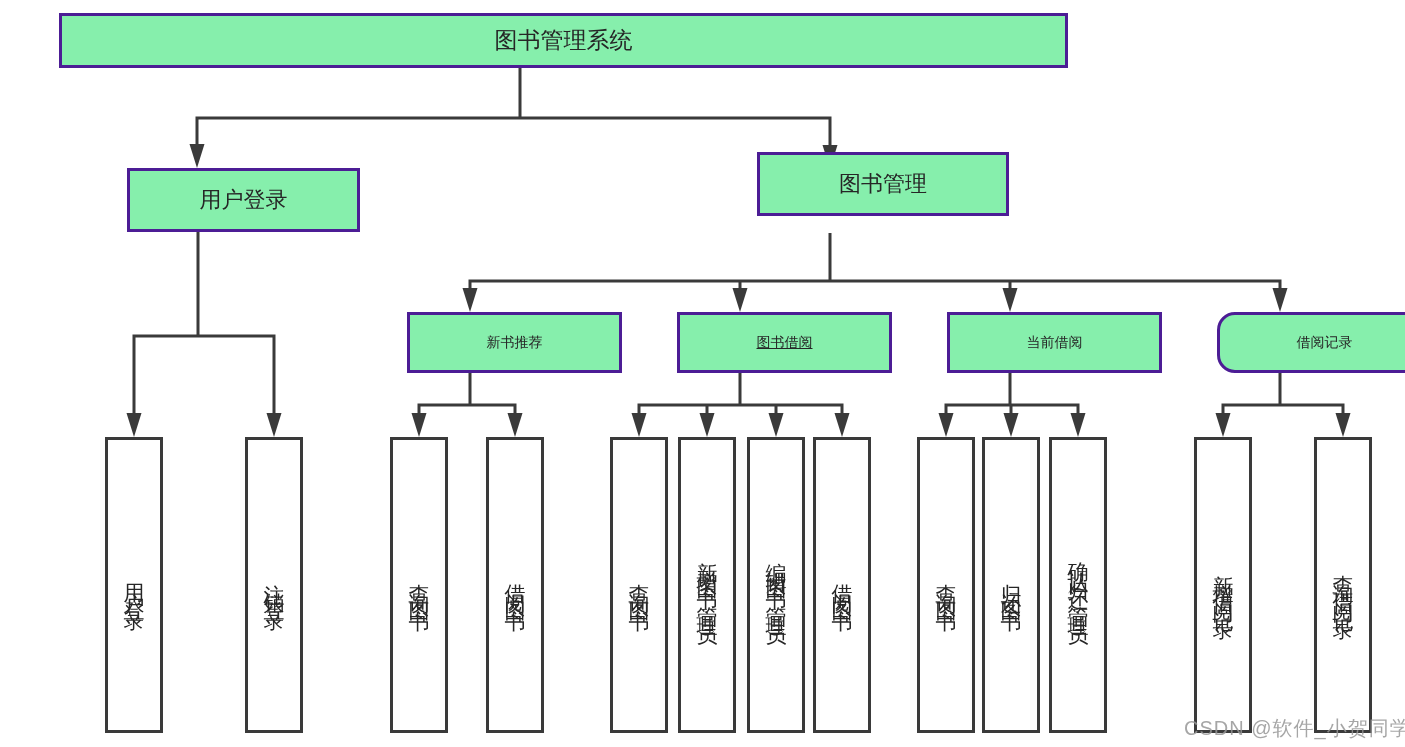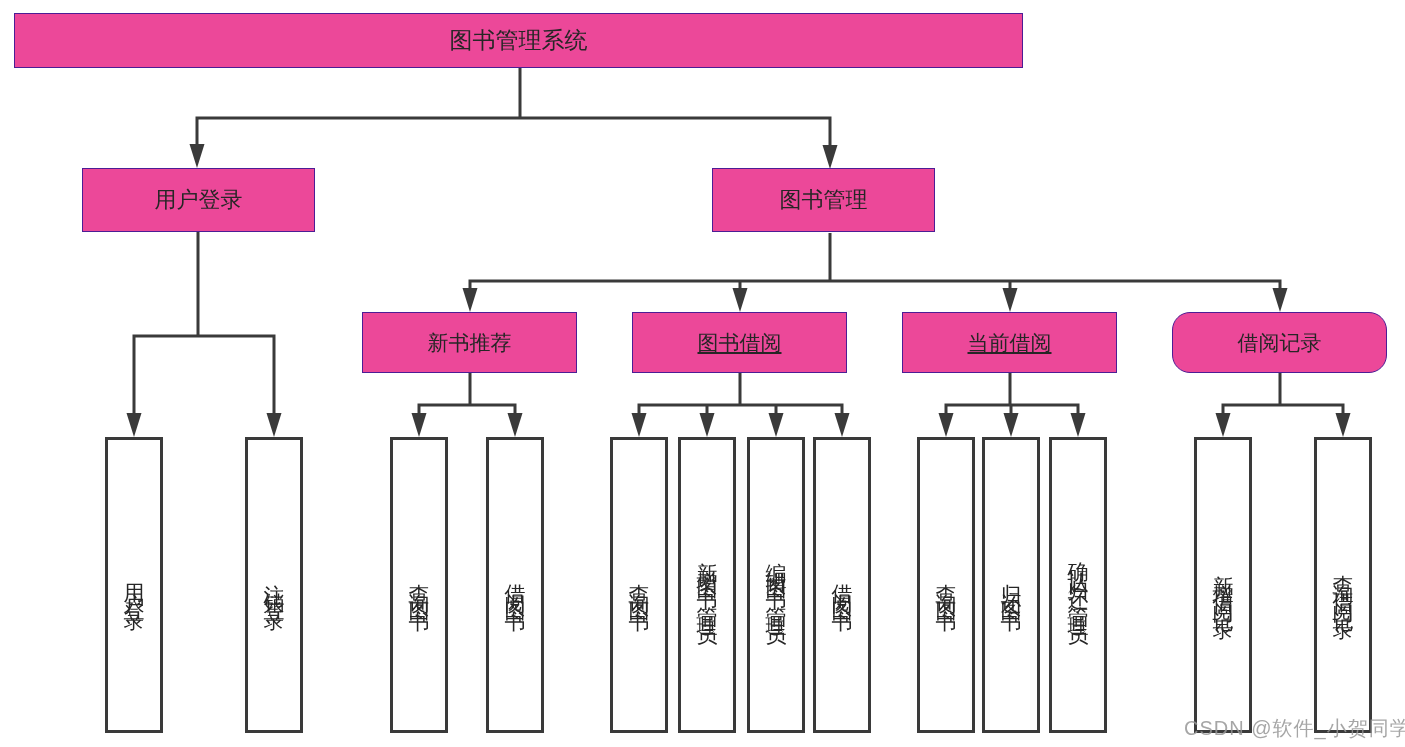--- a/index.html
+++ b/index.html
@@ -1,34 +1,34 @@
 <!DOCTYPE html>
 <html><head>
 <meta charset="utf-8">
 <style>
   html,body{margin:0;padding:0;background:#ffffff;}
   body{font-family:"Liberation Sans","DejaVu Sans",sans-serif;}
   #stage{position:relative;width:1405px;height:747px;background:#ffffff;overflow:hidden;}
   #wires{position:absolute;left:0;top:0;width:1405px;height:747px;pointer-events:none;}
   .hbox{
-    position:absolute;box-sizing:border-box;background:#ec4899;
-    border:1px solid #4c1d95;display:flex;align-items:center;justify-content:center;
-    color:#262626;white-space:nowrap;z-index:2;
+    position:absolute;box-sizing:border-box;background:#86efac;
+    border:3px solid #4c1d95;display:flex;align-items:center;justify-content:center;
+    color:#262626;white-space:nowrap;z-index:2;margin-left:45px;
   }
   .vbox{
     position:absolute;box-sizing:border-box;background:#ffffff;
     border:3px solid #3a3a3a;color:#262626;z-index:2;
     writing-mode:vertical-rl;text-orientation:mixed;
     text-align:center;line-height:52px;font-size:21px;letter-spacing:9px;
   }
   .root-box{left:14px;top:13px;width:1009px;height:55px;font-size:23px;}
   .l2-a{left:82px;top:168px;width:233px;height:64px;font-size:22px;}
-  .l2-b{left:712px;top:168px;width:223px;height:64px;font-size:22px;}
-  .l3{top:312px;width:215px;height:61px;font-size:21px;}
-  .l3-1{left:362px;} .l3-2{left:632px;text-decoration:underline;} .l3-3{left:902px;text-decoration:underline;} .l3-4{left:1172px;border-radius:18px;}
+  .l2-b{left:712px;top:152px;width:252px;height:64px;font-size:22px;}
+  .l3{top:312px;width:215px;height:61px;font-size:14px;}
+  .l3-1{left:362px;} .l3-2{left:632px;text-decoration:underline;} .l3-3{left:902px;} .l3-4{left:1172px;border-radius:18px;}
   .leaf{top:437px;width:58px;height:296px;}
   .lf1{left:105px;} .lf2{left:245px;} .lf3{left:390px;} .lf4{left:486px;}
   .lf5{left:610px;} .lf6{left:678px;} .lf7{left:747px;} .lf8{left:813px;}
   .lf9{left:917px;} .lf10{left:982px;} .lf11{left:1049px;}
   .lf12{left:1194px;} .lf13{left:1314px;}
   .watermark{
     position:absolute;left:1184px;top:715px;z-index:5;
     font-size:20px;color:rgba(150,150,150,0.85);letter-spacing:1px;white-space:nowrap;
   }
   .wire{stroke:#3a3a3a;stroke-width:3;fill:none;}

